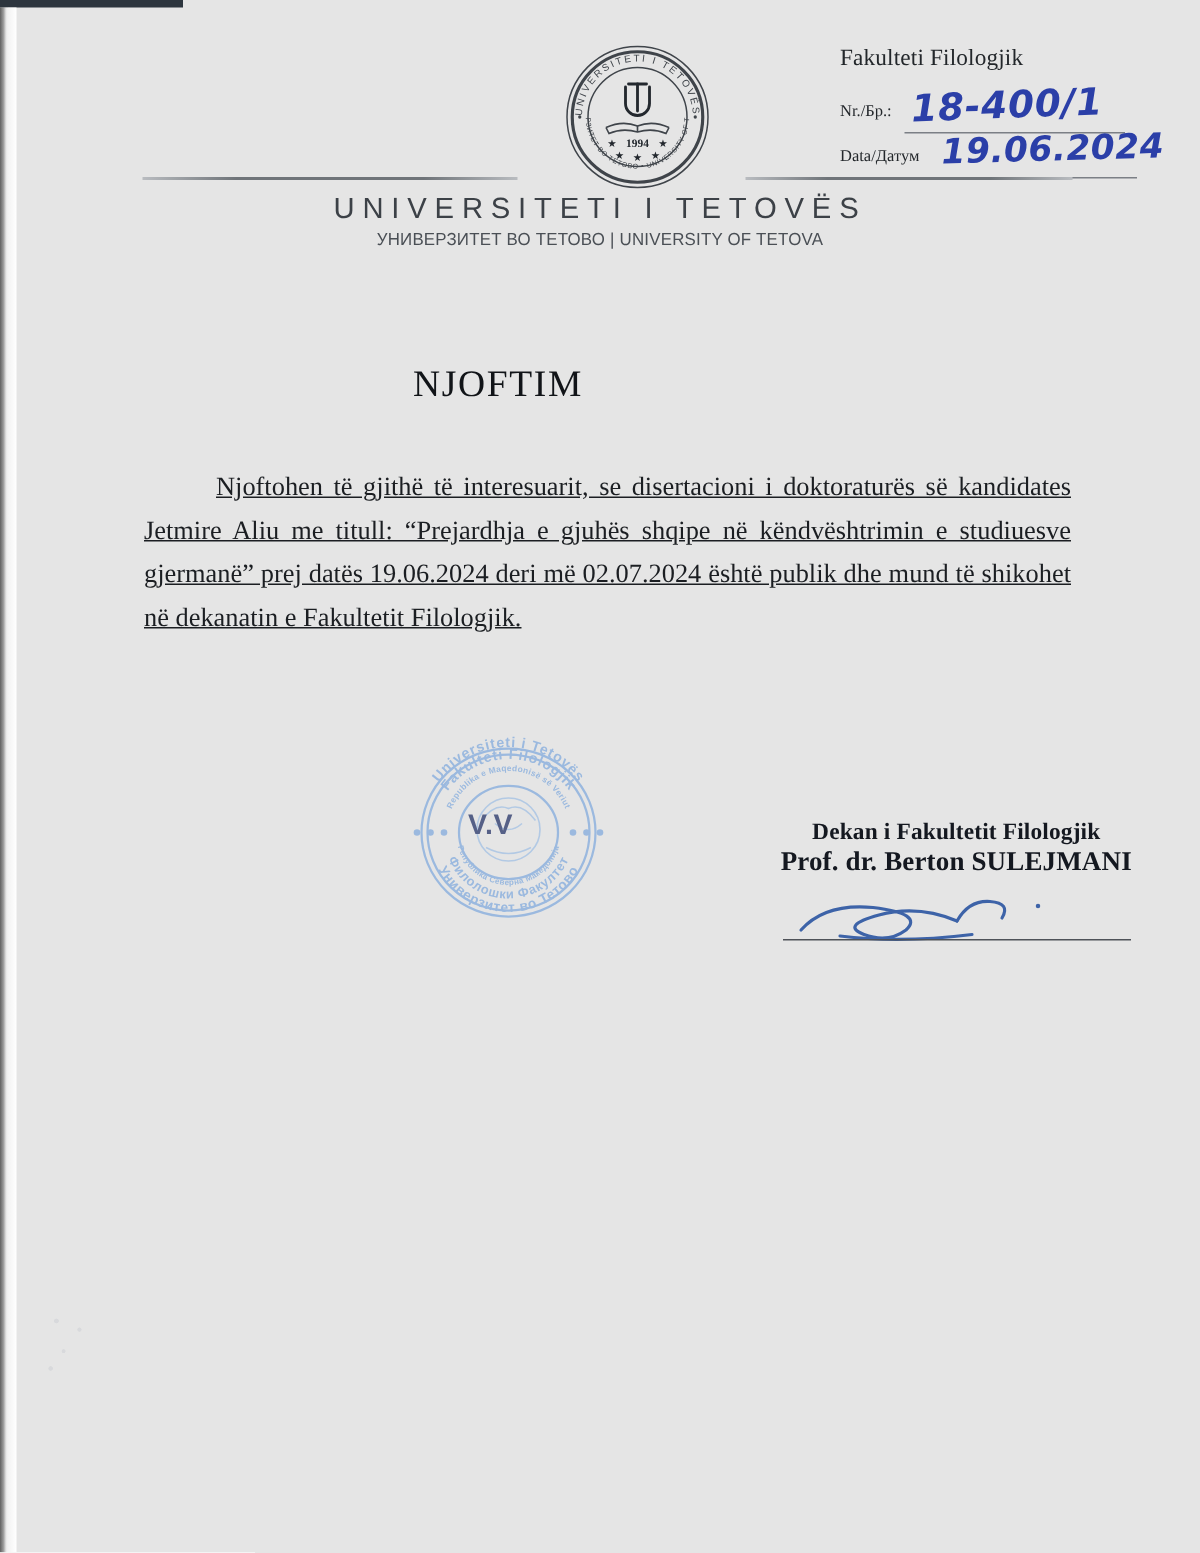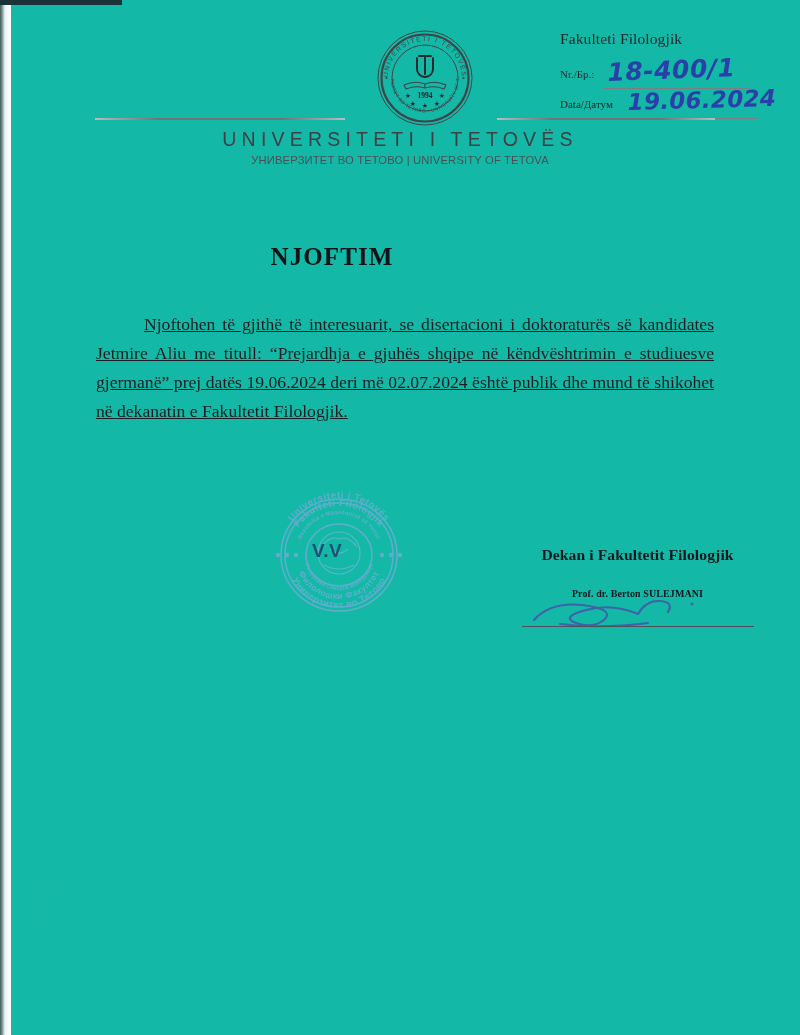--- a/index.html
+++ b/index.html
@@ -10,21 +10,21 @@
   }
   body {
     font-family: "Liberation Serif", "DejaVu Serif", serif;
     color: #1a1a1a;
   }
 
   .page {
     position: relative;
     width: 800px;
     height: 1035px;
-    background: #14b8a6;
+    background: #e5e5e5;
     overflow: hidden;
   }
 
   
   .scan-edge-top {
     position: absolute;
     top: 0; left: 0;
     width: 122px; height: 5px;
     background: #1d2630;
     opacity: .92;
@@ -160,21 +160,21 @@
     transform: scaleX(.97);
   }
 
   
   .doc-title {
     position: absolute;
     left: 0; top: 243px;
     width: 664px;
     text-align: center;
     font-size: 25px;
-    font-weight: 700;
+    font-weight: 400;
     letter-spacing: 1.1px;
     color: #111418;
   }
 
   
   .body-text {
     position: absolute;
     left: 96px; top: 310px;
     width: 618px;
     font-size: 17.6px;
@@ -212,22 +212,22 @@
     text-align: center;
   }
   .sign-role {
     font-size: 15.6px;
     font-weight: 700;
     color: #141820;
     letter-spacing: .1px;
     white-space: nowrap;
   }
   .sign-name {
-    margin-top: 24px;
-    font-size: 10px;
+    margin-top: 0;
+    font-size: 18px;
     font-weight: 700;
     color: #141820;
     letter-spacing: .1px;
     white-space: nowrap;
   }
   .sign-line {
     position: absolute;
     left: 22px; top: 80px;
     width: 232px; height: 1.3px;
     background: #4e5258;

